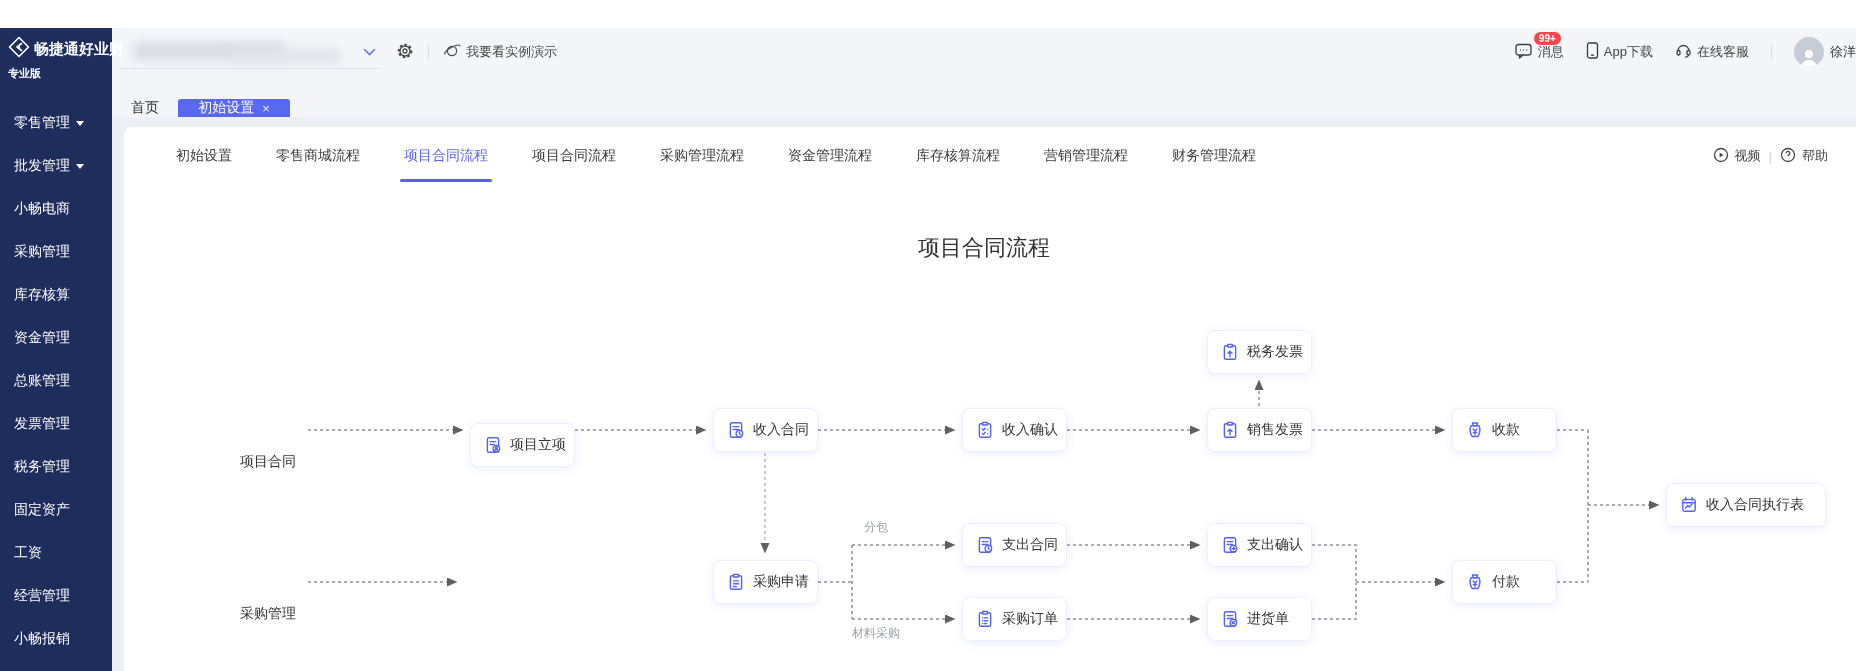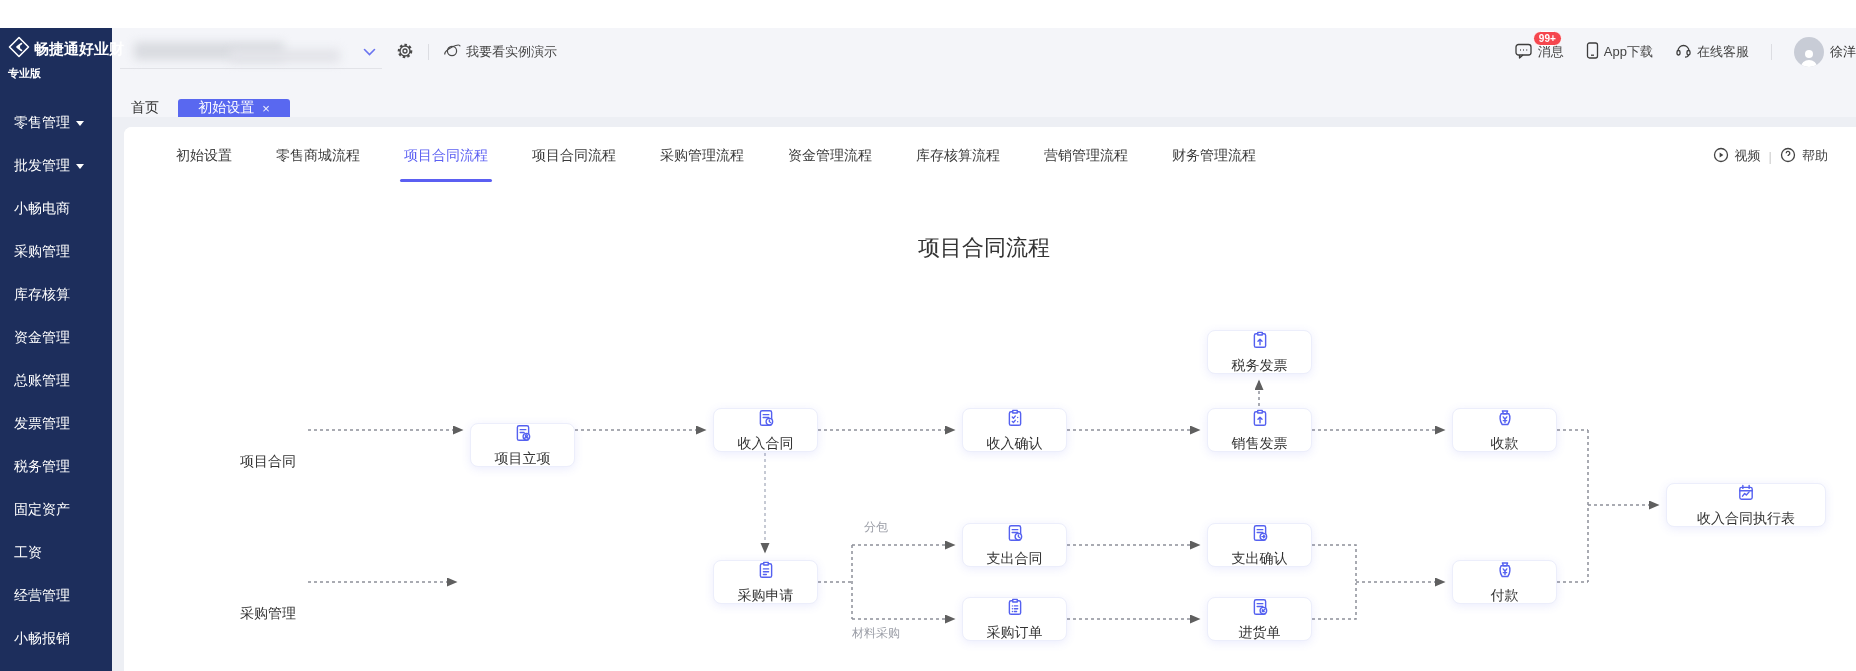--- a/index.html
+++ b/index.html
@@ -62,21 +62,21 @@
   .nav-right .sep { color:#ccc; }
 
   
   .flow { position:absolute; left:112px; top:185px; width:1744px; height:486px; }
   .flow-title { position:absolute; left:0; top:48px; width:100%; text-align:center; font-size:22px; font-weight:500; color:#333; }
   .connectors { position:absolute; left:0; top:0; }
   .lane-label { position:absolute; transform:translateY(-50%); font-size:14px; color:#333; font-weight:500; white-space:nowrap;margin-top:32px; }
   .branch-label { position:absolute; font-size:12px; color:#9a9da6; white-space:nowrap; }
   .node { position:absolute; height:44px; background:#fff; border:1px solid #eceefb; border-radius:8px;
           box-shadow:0 2px 10px rgba(90,102,240,.12); display:flex; align-items:center; gap:8px; padding:0 13px;
-          font-size:14px; color:#333; cursor:pointer; white-space:nowrap;flex-direction:column; }
+          font-size:14px; color:#333; cursor:pointer; white-space:nowrap; }
   .node .nicon { display:flex; color:#5561f0; }
 </style>
 </head>
 <body>
 
 <div class="stage">
 
   <div class="header-bg"></div>
 
   <aside class="sidebar">

